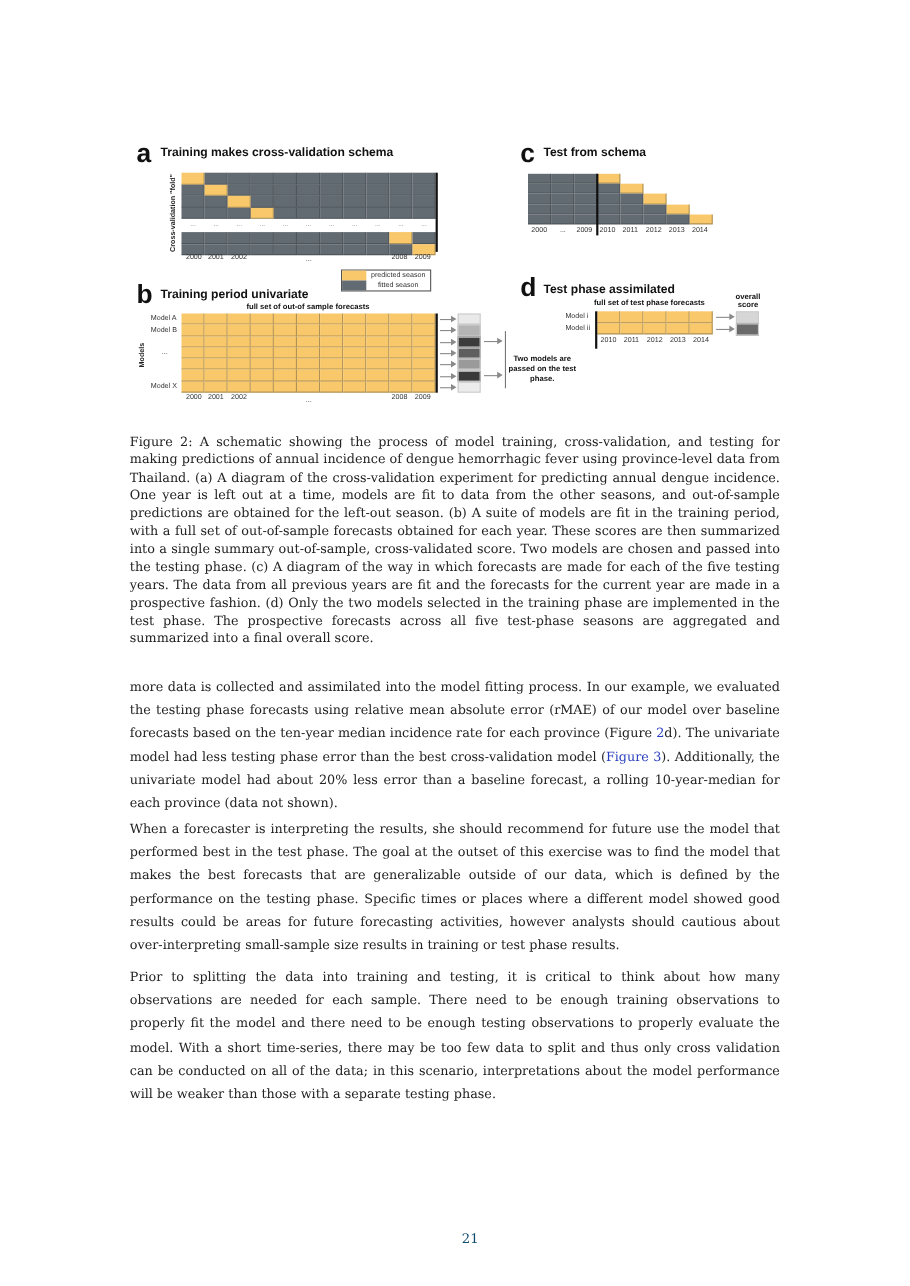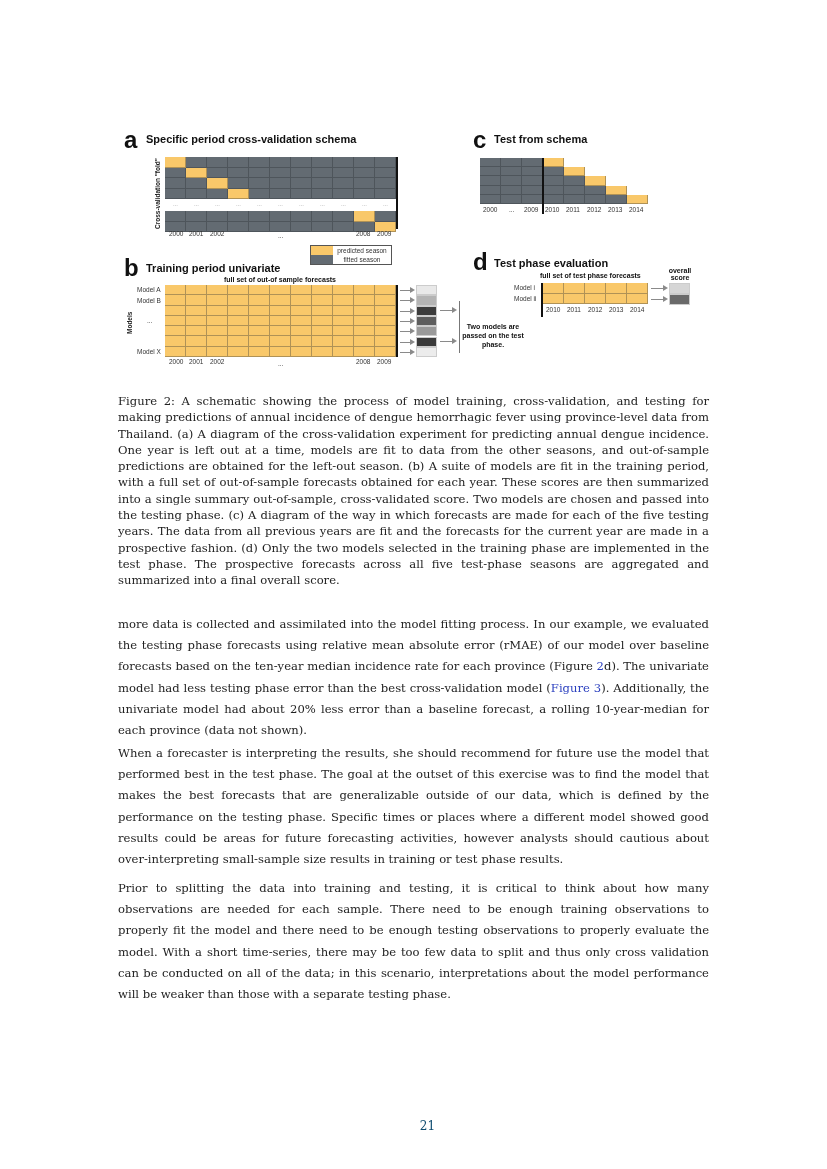--- a/index.html
+++ b/index.html
@@ -38,21 +38,21 @@
   .p3 { top: 878px; }
   .link { color: #2a3fbf; }
   .page-number { position: absolute; top: 1119px; left: 14px; width: 827px; text-align: center; font-size: 12px; font-family: "DejaVu Serif", serif; color: #0c4a6e; }
 </style>
 </head>
 <body>
 
 <div class="figure">
 
   <div class="panel-letter" style="left:124px;top:128px;">a</div>
-  <div class="panel-title" style="left:146px;top:133px;">Specific period cross-validation schema</div>
+  <div class="panel-title" style="left:146px;top:133px;">Training makes cross-validation schema</div>
   <div class="rot" style="left:154px;top:229px;">Cross-validation "fold"</div>
   <div class="grid" id="grid-a" style="left:165px;top:157px;grid-template-columns:repeat(11,21px);grid-template-rows:repeat(4,10.5px) 12px repeat(2,10.5px);">
       <div class="cell pred" style="background: rgb(249, 200, 106);"></div>
       <div class="cell fit" style="background: rgb(99, 107, 114);"></div>
       <div class="cell fit" style="background: rgb(99, 107, 114);"></div>
       <div class="cell fit" style="background: rgb(99, 107, 114);"></div>
       <div class="cell fit" style="background: rgb(99, 107, 114);"></div>
       <div class="cell fit" style="background: rgb(99, 107, 114);"></div>
       <div class="cell fit" style="background: rgb(99, 107, 114);"></div>
       <div class="cell fit" style="background: rgb(99, 107, 114);"></div>
@@ -310,21 +310,21 @@
   <div class="tiny" style="left:483px;top:206px;">2000</div>
   <div class="tiny" style="left:509px;top:206px;">...</div>
   <div class="tiny" style="left:524px;top:206px;">2009</div>
   <div class="tiny" style="left:545px;top:206px;">2010</div>
   <div class="tiny" style="left:566px;top:206px;">2011</div>
   <div class="tiny" style="left:587px;top:206px;">2012</div>
   <div class="tiny" style="left:608px;top:206px;">2013</div>
   <div class="tiny" style="left:629px;top:206px;">2014</div>
 
   <div class="panel-letter" style="left:473px;top:250px;">d</div>
-  <div class="panel-title" style="left:494px;top:257px;">Test phase evaluation</div>
+  <div class="panel-title" style="left:494px;top:257px;">Test phase assimilated</div>
   <div class="tiny-bold" style="left:540px;top:272px;">full set of test phase forecasts</div>
   <div class="tiny-bold" style="left:664px;top:267px;width:32px;text-align:center;white-space:normal;line-height:7px;">overall score</div>
   <div class="tiny" style="left:514px;top:284px;">Model i</div>
   <div class="tiny" style="left:514px;top:295px;">Model ii</div>
   <div class="grid" id="grid-d" style="left:543px;top:283px;grid-template-columns:repeat(5,21px);grid-template-rows:repeat(2,10.5px);">
       <div class="cell pred" style="background: rgb(249, 200, 106);"></div>
       <div class="cell pred" style="background: rgb(249, 200, 106);"></div>
       <div class="cell pred" style="background: rgb(249, 200, 106);"></div>
       <div class="cell pred" style="background: rgb(249, 200, 106);"></div>
       <div class="cell pred" style="background: rgb(249, 200, 106);"></div>

